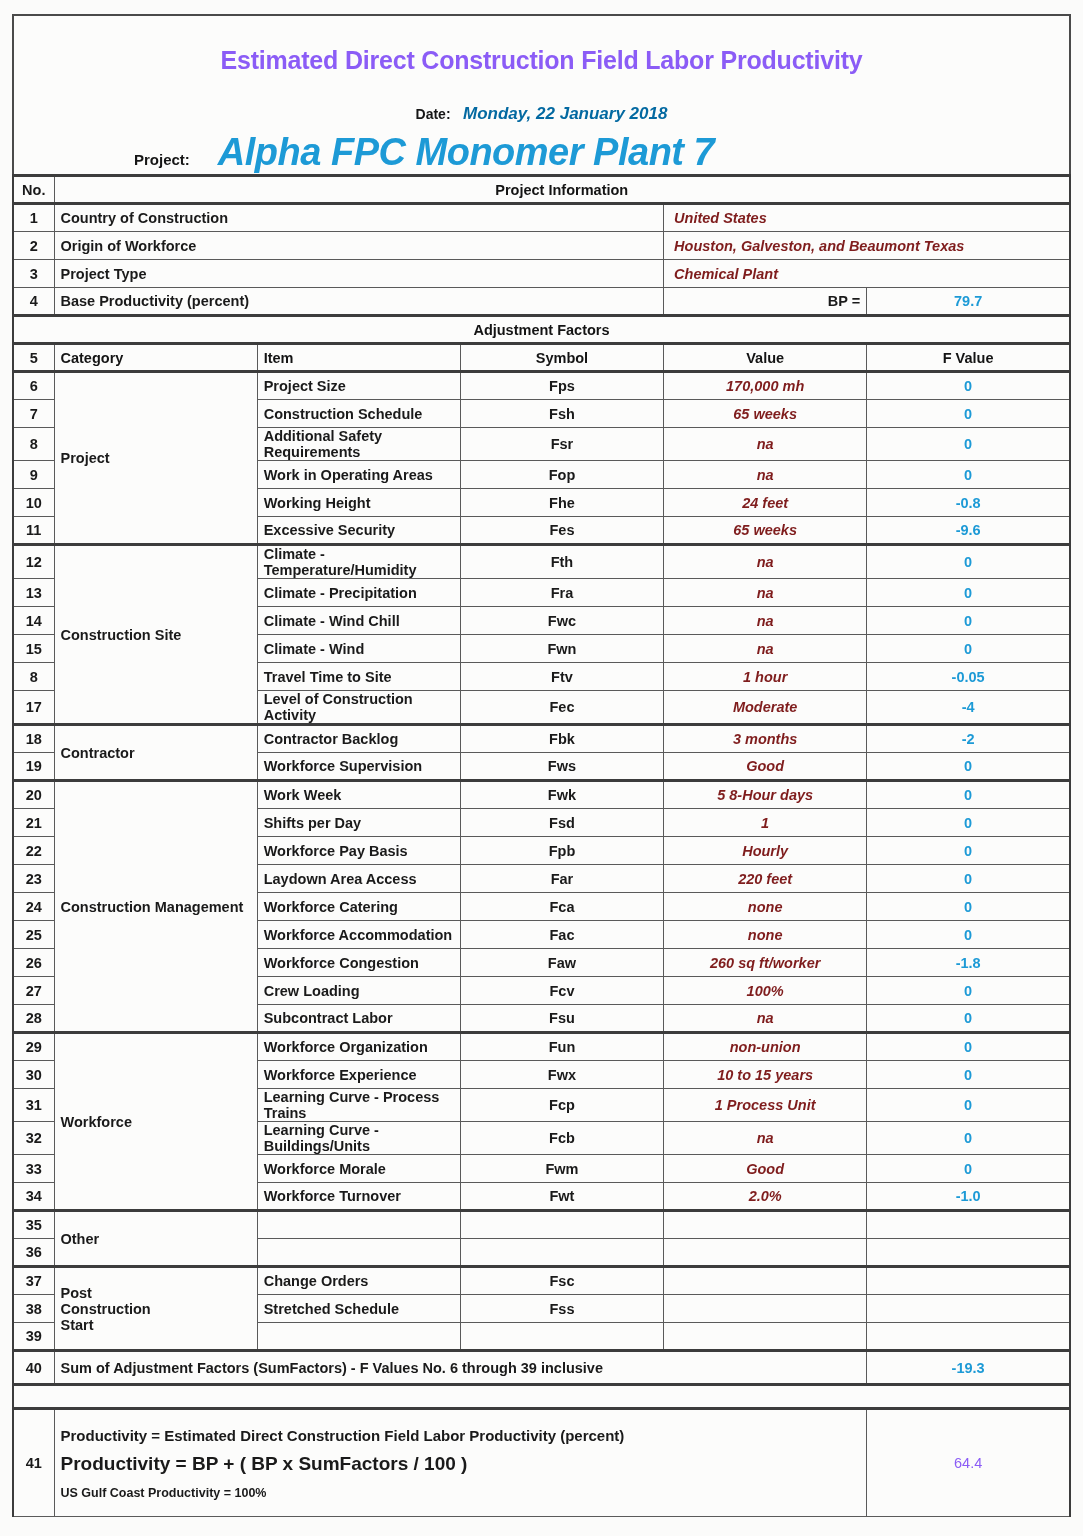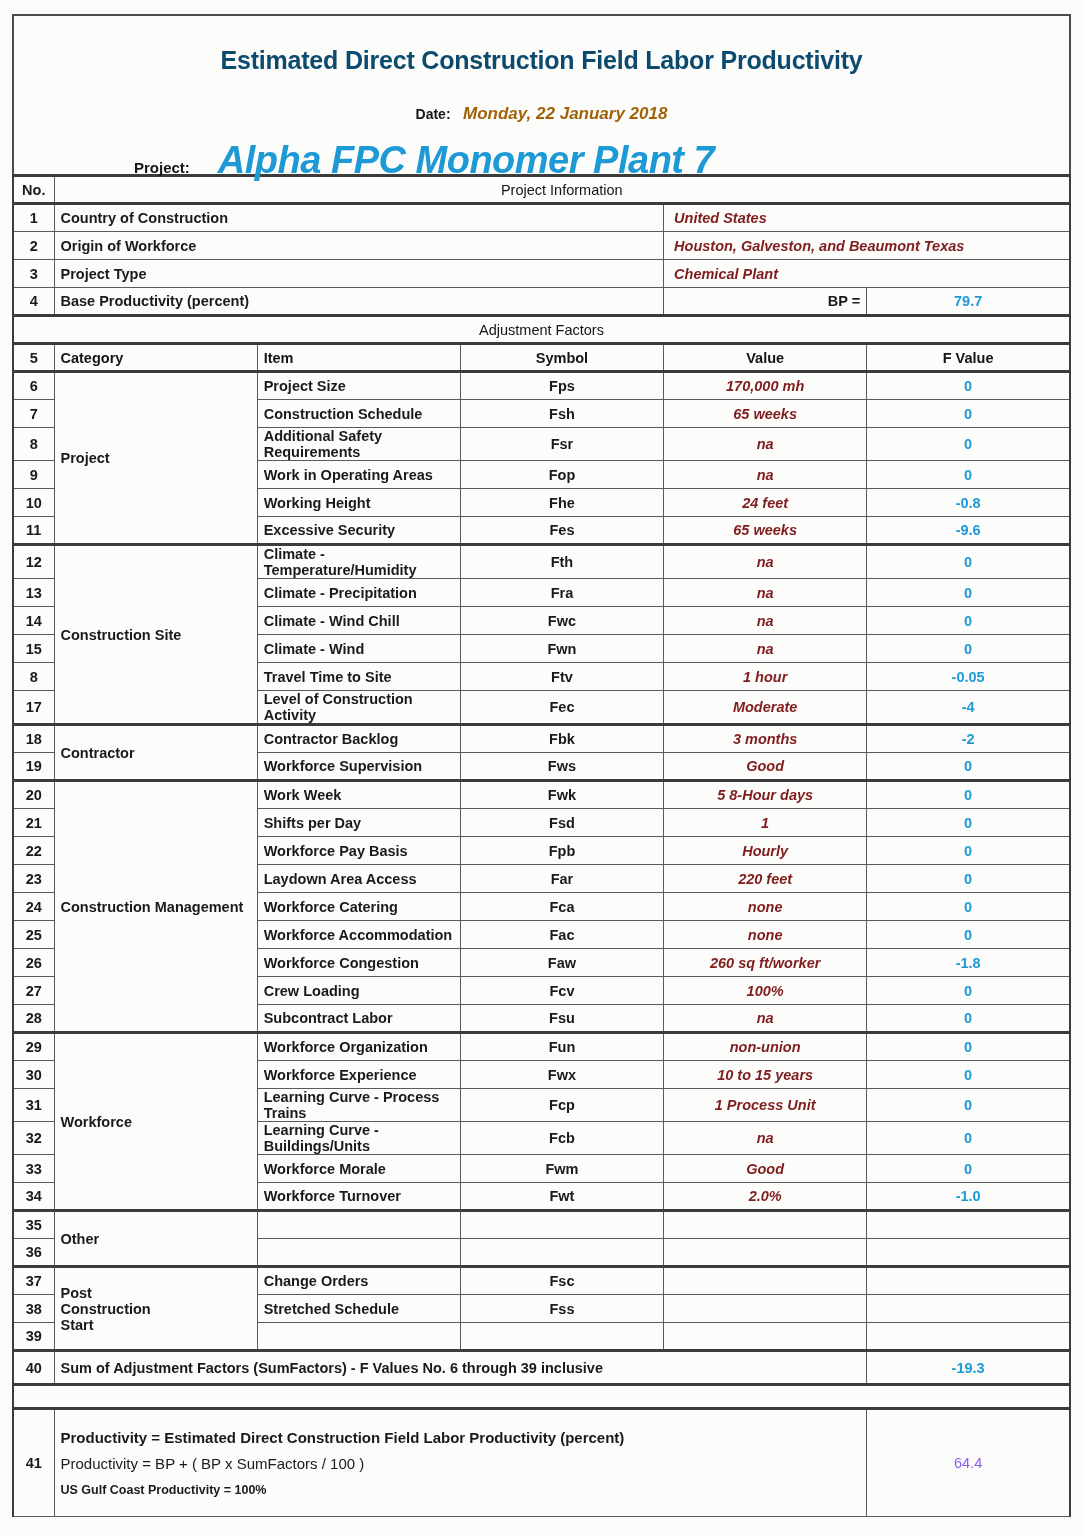--- a/index.html
+++ b/index.html
@@ -30,46 +30,46 @@
     border-bottom: none;
     background: #fcfcfb;
     height: 160px;
     box-sizing: border-box;
     position: relative;
   }
   .doc-title {
     text-align: center;
     font-size: 25px;
     font-weight: bold;
-    color: #0c4a6e;
+    color: #8b5cf6;
     padding-top: 30px;
     letter-spacing: -0.2px;
   }
   .date-line {
     position: absolute;
     left: 0; right: 0;
     top: 88px;
     text-align: center;
     white-space: nowrap;
   }
   .date-label {
     font-size: 14px;
     font-weight: bold;
     color: #161616;
     margin-right: 8px;
   }
   .date-value {
     font-size: 17px;
     font-weight: bold;
     font-style: italic;
-    color: #a16207;
+    color: #0369a1;
   }
   .project-line {
     position: absolute;
-    top: 123px;
+    top: 115px;
     left: 120px;
     white-space: nowrap;
     display: flex;
     align-items: baseline;
   }
   .project-label {
     font-size: 15px;
     font-weight: bold;
     color: #161616;
     margin-right: 28px;
@@ -105,21 +105,21 @@
   .c-no      { width: 41px;  text-align: center; font-size: 13.5px; font-weight: bold; }
   .c-cat     { width: 154px; font-weight: bold; font-size: 15.5px; }
   .c-item    { width: 313px; font-weight: bold; font-size: 15.5px; }
   .c-sym     { width: 96px;  text-align: center; font-weight: bold; font-size: 15px; }
   .c-val     { width: 352px; text-align: center; }
   .c-fval    { width: 103px; text-align: center; }
 
   .banner {
     text-align: center;
     font-size: 22px;
-    font-weight: normal;
+    font-weight: bold;
     color: #141414;
     height: 36px;
   }
   .hdr {
     font-weight: bold;
     font-size: 18.5px;
     color: #141414;
     height: 34px;
   }
   .hdr-c { text-align: center; }
@@ -149,21 +149,21 @@
     font-size: 15px;
   }
   .spacer-row td { height: 22px; border-left: 2px solid #3c3c3c; border-right: 2px solid #3c3c3c; border-top: none; border-bottom: none; }
 
   .final-cell {
     padding: 8px 10px 6px 10px;
     height: 92px;
     vertical-align: top;
   }
   .final-l1 { font-weight: bold; font-size: 15px; margin-bottom: 9px; }
-  .final-l2 { font-weight: normal; font-size: 15px; margin-bottom: 11px; }
+  .final-l2 { font-weight: bold; font-size: 19px; margin-bottom: 11px; }
   .final-l3 { font-weight: bold; font-size: 12.5px; }
   .final-val {
     text-align: center;
     font-size: 19px;
     color: #8b5cf6;
     font-weight: normal;
   }
 </style>
 </head>
 <body>

